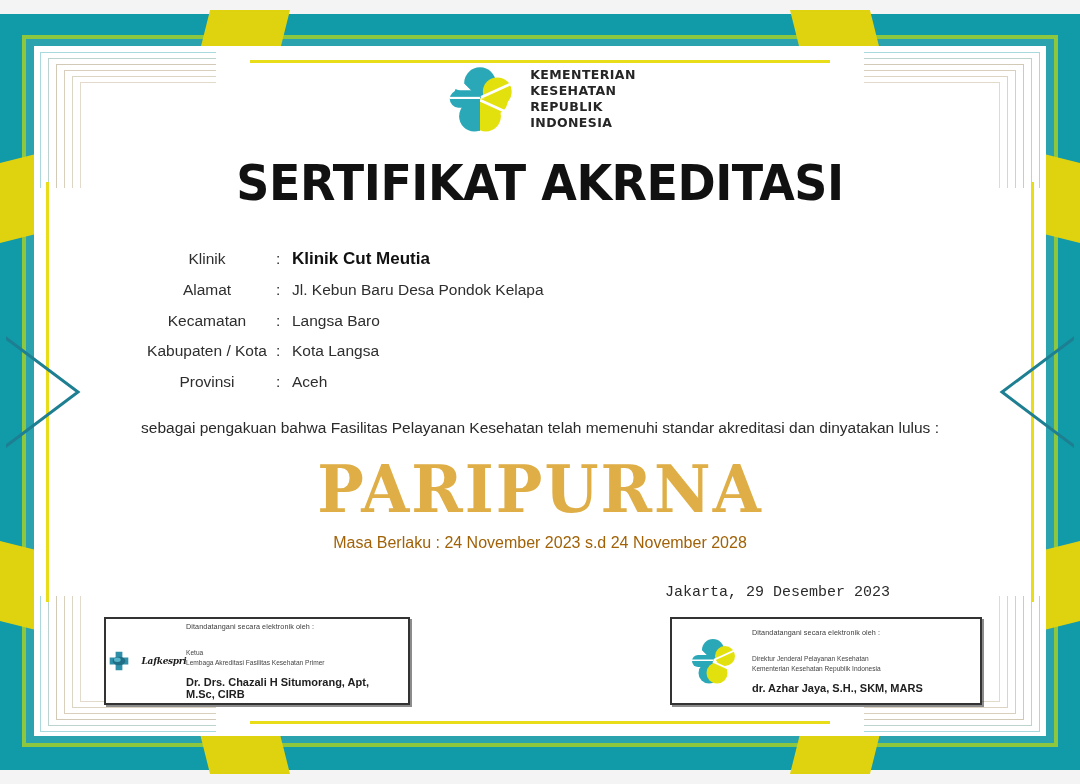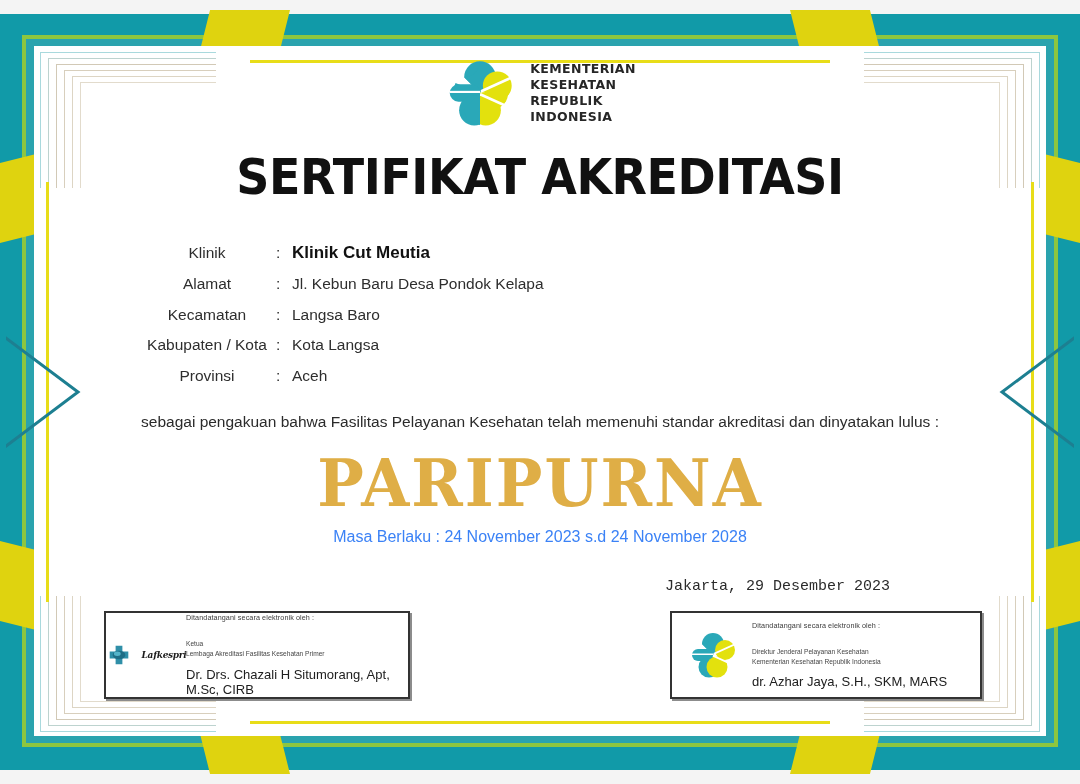--- a/index.html
+++ b/index.html
@@ -126,21 +126,21 @@
     height: 150px;
     margin-top: -75px;
   }
   .diamond.left  { left: 6px; }
   .diamond.right { right: 6px; }
 
   
   .content {
     position: absolute;
     left: 60px;
-    top: 44px;
+    top: 50px;
     width: 960px;
     height: 700px;
     text-align: center;
     color: #1a1a1a;
   }
 
   
   .logo-row {
     display: flex;
     align-items: center;
@@ -209,21 +209,21 @@
     font-weight: bold;
     font-size: 62px;
     letter-spacing: 2px;
     color: #dfae46;
     transform: scaleY(1.05);
   }
 
   .validity {
     margin-top: 8px;
     font-size: 16px;
-    color: #3b82f6;
+    color: #a16207;
   }
 
   .place-date {
     margin-top: 32px;
     margin-right: 130px;
     text-align: right;
     font-size: 15px;
     color: #2b2b2b;
     font-family: Liberation Mono, monospace;
   }
@@ -258,22 +258,22 @@
     letter-spacing: 0.1px;
     margin-bottom: 17px;
   }
   .sig-line-2 {
     font-size: 6.6px;
     line-height: 1.45;
     margin-bottom: 8px;
     color: #454545;
   }
   .sig-name {
-    font-size: 13px;
-    font-weight: normal;
+    font-size: 11px;
+    font-weight: bold;
     color: #202020;
   }
 
   .lafki-wrap { display: flex; align-items: center; gap: 12px; }
   .lafki-text {
     font-family: "DejaVu Serif", serif;
     font-style: italic;
     font-weight: bold;
     font-size: 9px;
     color: #1b1b1b;

